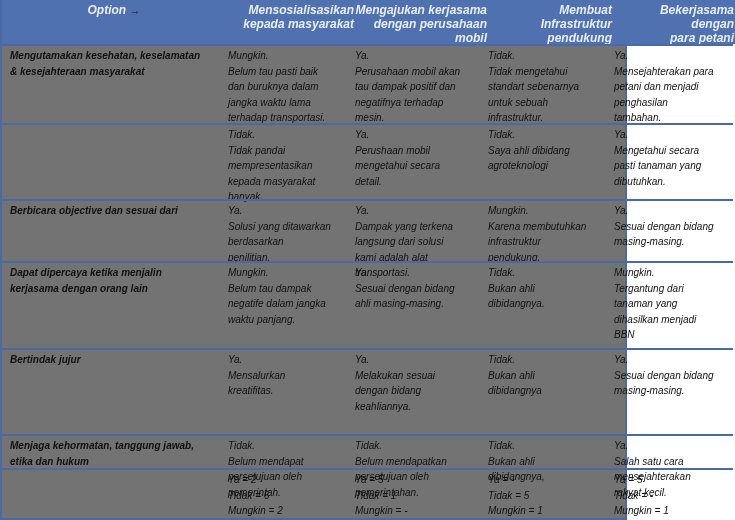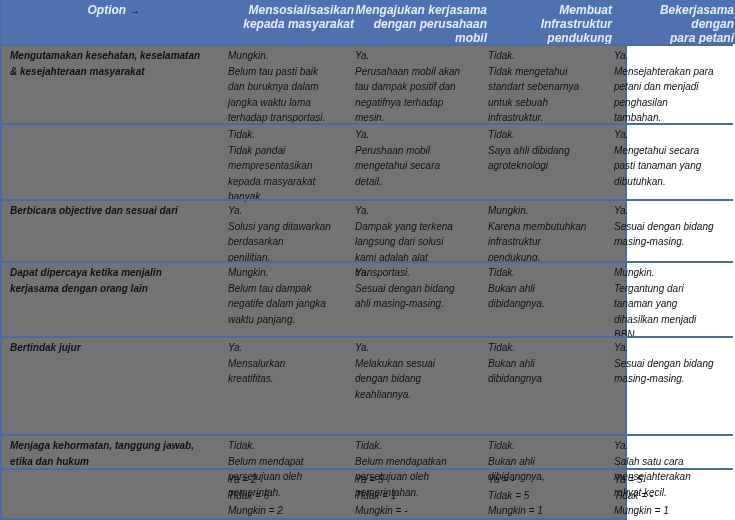--- a/index.html
+++ b/index.html
@@ -122,21 +122,21 @@
     <div class="cell c3">Tidak.
 Bukan ahli
 dibidangnya.</div>
     <div class="cell c4">Mungkin.
 Tergantung dari
 tanaman yang
 dihasilkan menjadi
 BBN</div>
   </div>
 
-  <div class="row" style="top:336px;height:62px;">
+  <div class="row" style="top:348px;height:62px;">
     <div class="cell rh">Bertindak jujur</div>
     <div class="cell c1">Ya.
 Mensalurkan
 kreatifitas.</div>
     <div class="cell c2">Ya.
 Melakukan sesuai
 dengan bidang
 keahliannya.</div>
     <div class="cell c3">Tidak.
 Bukan ahli

